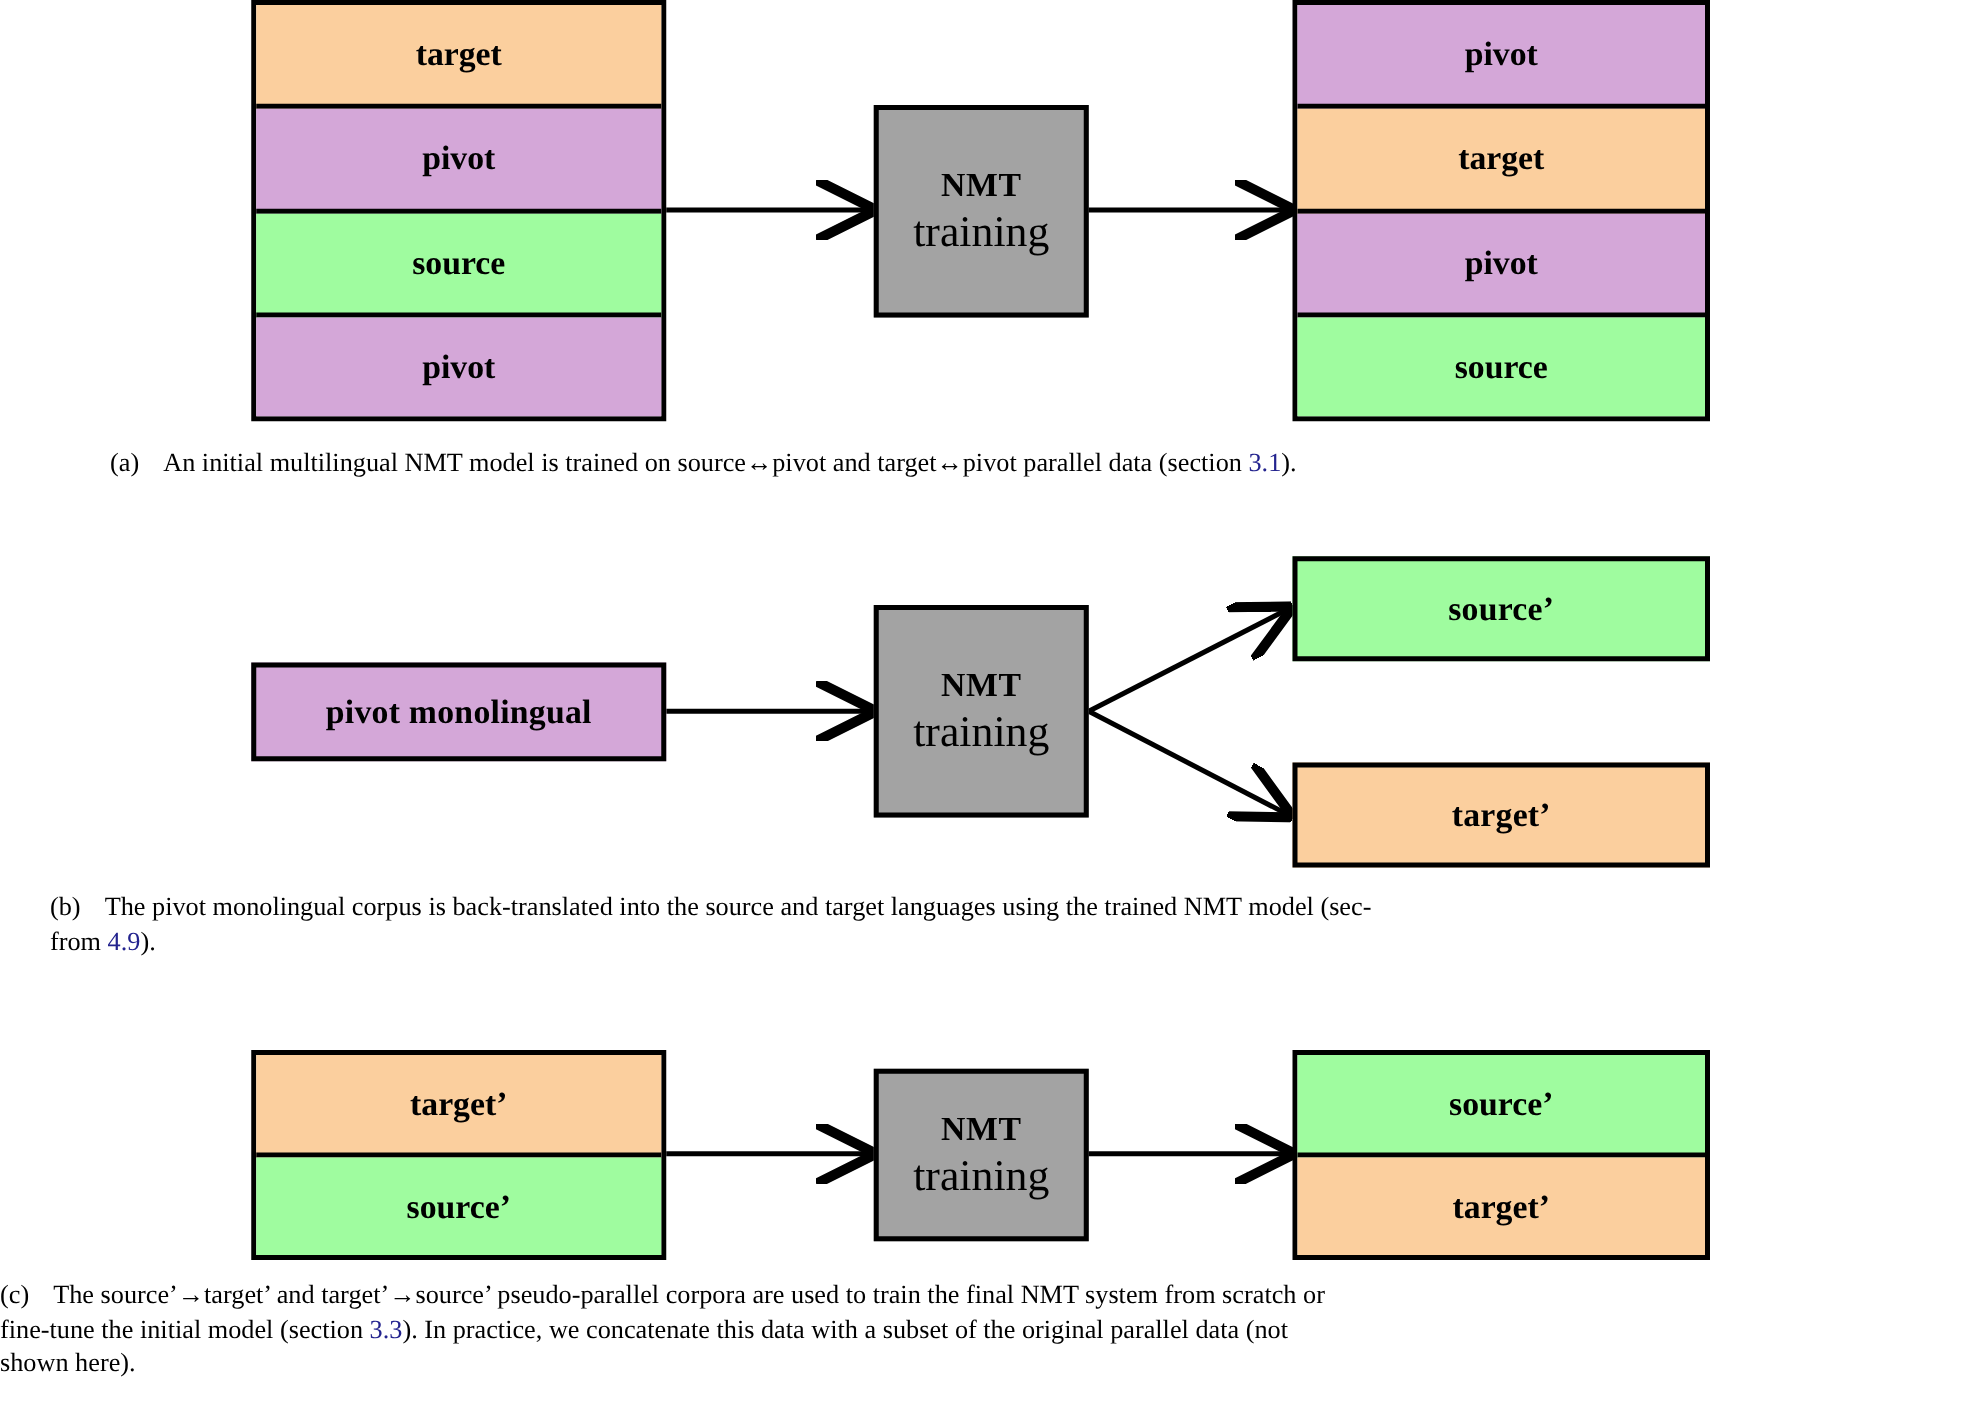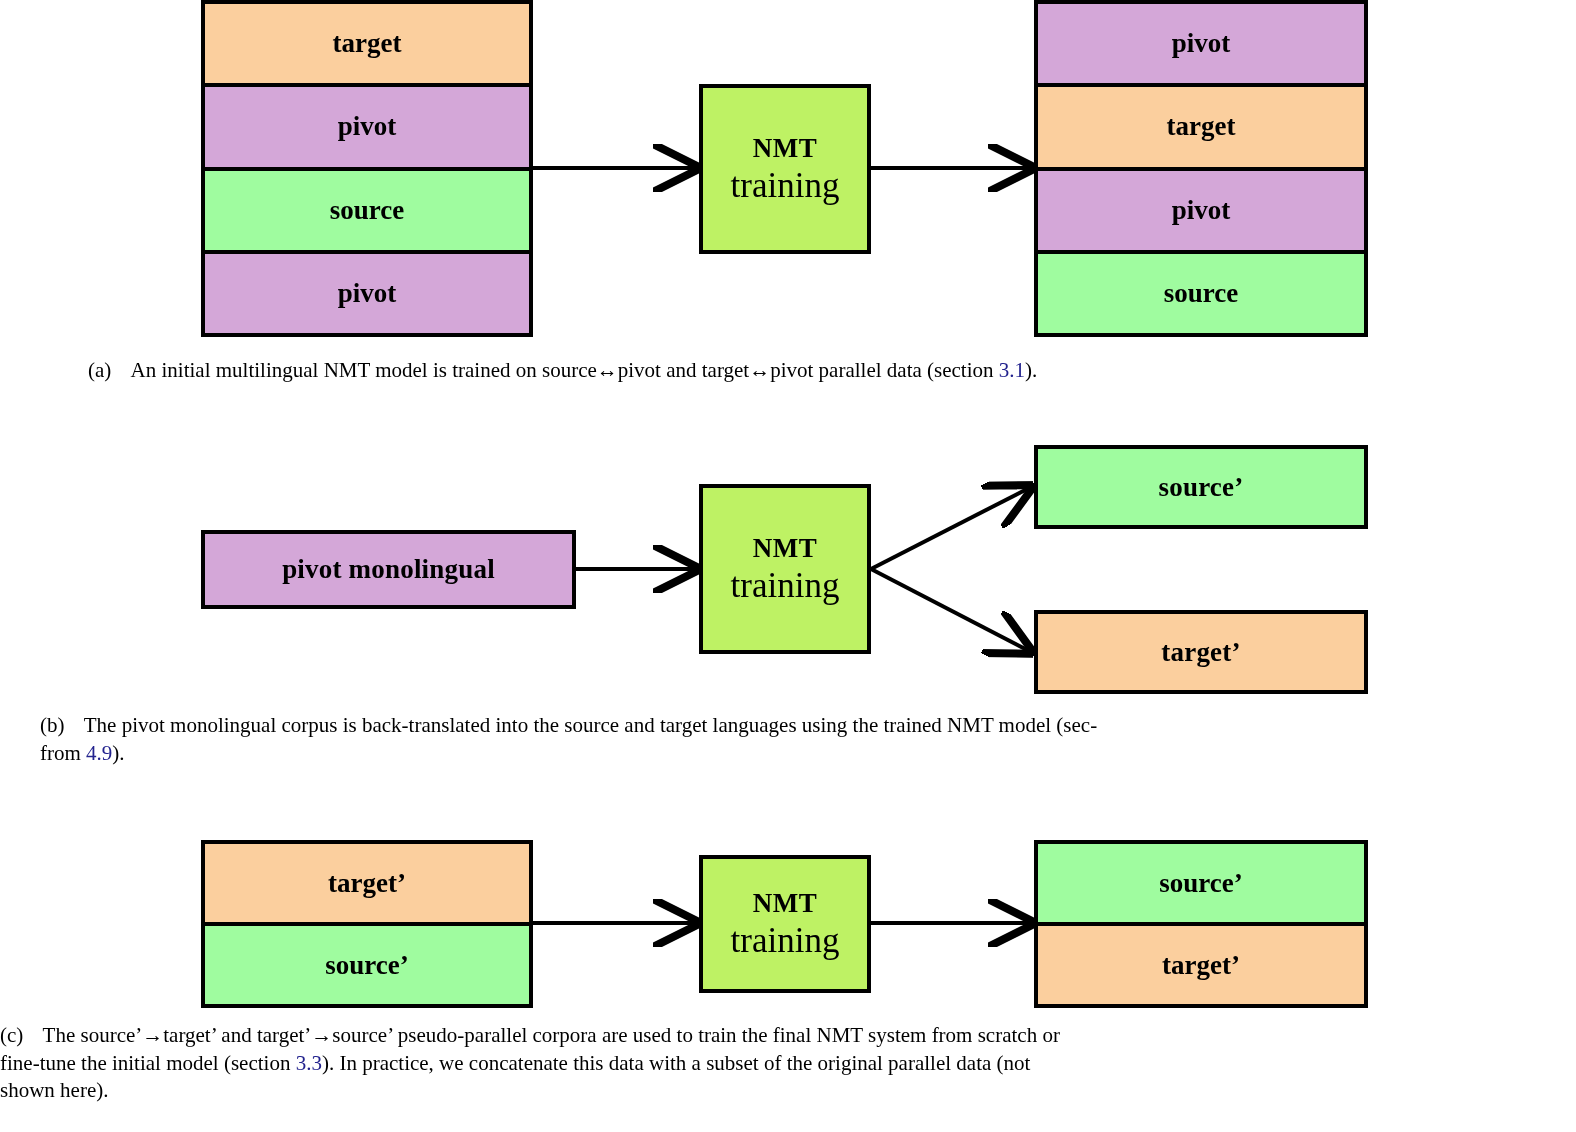--- a/index.html
+++ b/index.html
@@ -61,21 +61,21 @@
     text-align: center;
   }
   .stack > .band:last-child {
     border-bottom: none;
   }
 
   .proc {
     position: absolute;
     box-sizing: border-box;
     border: 4px solid #000000;
-    background: #bef264;
+    background: #a3a3a3;
     display: flex;
     flex-direction: column;
     align-items: center;
     justify-content: center;
     line-height: 1.08;
   }
   .proc .proc-top {
     font-weight: bold;
     font-size: 27px;
     letter-spacing: .5px;
@@ -156,21 +156,21 @@
   </div>
 
   <div class="caption" style="left:88px; top:357px; width:1400px;">
     <span class="tag">(a)</span>
     <span><span class="cap-line" style="margin-left: 14px;"><span>An initial multilingual NMT model is trained on source↔pivot and target↔pivot parallel data (section </span><span class="secref">3.1</span><span>).</span></span></span>
   </div>
 </div>
 
 <div class="fig-layer">
 
-  <div class="box" style="left: 201px; top: 530px; width: 375px; height: 79px; background: rgb(212, 167, 216);">pivot monolingual</div>
+  <div class="box" style="left: 201px; top: 530px; width: 332px; height: 79px; background: rgb(212, 167, 216);">pivot monolingual</div>
 
   <div class="proc" style="left:699px; top:484px; width:172px; height:170px;">
     <div class="proc-top">NMT</div>
     <div class="proc-bot">training</div>
   </div>
 
   <div class="box" style="left: 1034px; top: 445px; width: 334px; height: 84px; background: rgb(159, 252, 159);">source’</div>
 
   <div class="box" style="left: 1034px; top: 610px; width: 334px; height: 84px; background: rgb(251, 207, 158);">target’</div>
 

